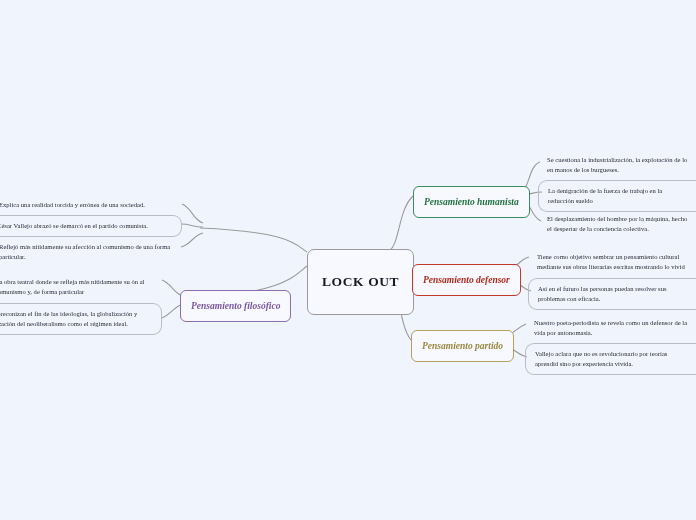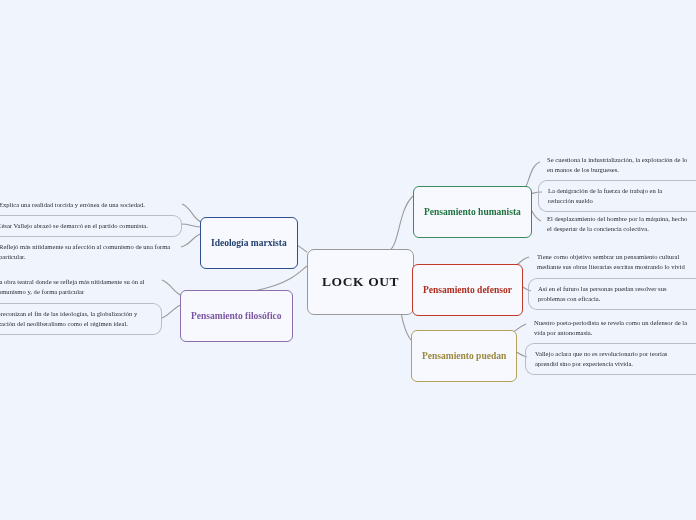--- a/index.html
+++ b/index.html
@@ -43,25 +43,26 @@
     letter-spacing: 0.6px;
     white-space: nowrap;
     text-align: center;
     font-family: "Liberation Serif", serif;
   }
   
   .branch-node {
     background: #f7f9fe;
     border: 1.3px solid #999;
     border-radius: 6px;
-    padding: 20px 10px;
+    padding: 10px 10px;
     font-size: 9.5px;
     font-weight: bold;
     white-space: nowrap;
     font-family: "Liberation Serif", serif;
+    font-style: italic;
   }
   .branch-green { border-color: #3c8a5f; color: #20713f; }
   .branch-red   { border-color: #c0392b; color: #b02a1c; }
   .branch-tan   { border-color: #b3a15c; color: #9b8840; }
   .branch-blue  { border-color: #2f4f8f; color: #24406f; }
   .branch-purple{ border-color: #8a6fae; color: #7a55a0; }
 
   
   .leaf-node {
     font-size: 6.6px;
@@ -144,32 +145,29 @@
     <span>Pensamiento defensor</span>
   </div>
   <div class="node leaf-node leaf-plain" style="left:530px; top:247px; width:166px;">
     <span>Tiene como objetivo sembrar un pensamiento cultural mediante sus obras literarias escritas mostrando lo vivid</span>
   </div>
   <div class="node leaf-node" style="left:528px; top:278px; width:168px;">
     <span>Así en el futuro las personas puedan resolver sus problemas con eficacia.</span>
   </div>
 
   <div class="node branch-node branch-tan" style="left:411px; top:330px;">
-    <span>Pensamiento puedan</span>
+    <span>Pensamiento partido</span>
   </div>
   <div class="node leaf-node leaf-plain" style="left:527px; top:313px; width:169px;">
     <span>Nuestro poeta-periodista se revela como un defensor de la vida por antonomasia.</span>
   </div>
   <div class="node leaf-node" style="left:525px; top:343px; width:171px;">
     <span>Vallejo aclara que no es revolucionario por teorías aprendid sino por experiencia vivida.</span>
   </div>
 
-  <div class="node branch-node branch-blue" style="left:200px; top:217px;">
-    <span>Ideología marxista</span>
-  </div>
   <div class="node leaf-node leaf-plain" style="left:-8px; top:195px; width:190px; text-align:left;">
     <span>Explica una realidad torcida y errónea de una sociedad.</span>
   </div>
   <div class="node leaf-node leaf-left" style="left:-10px; top:215px; width:192px;">
     <span>César Vallejo abrazó se demarcó en el partido comunista.</span>
   </div>
   <div class="node leaf-node leaf-plain" style="left:-8px; top:237px; width:190px; text-align:left;">
     <span>Reflejó más nítidamente su afección al comunismo de una forma particular.</span>
   </div>
 

